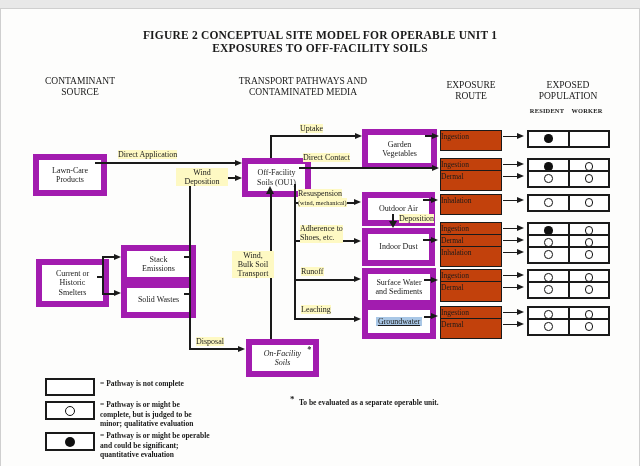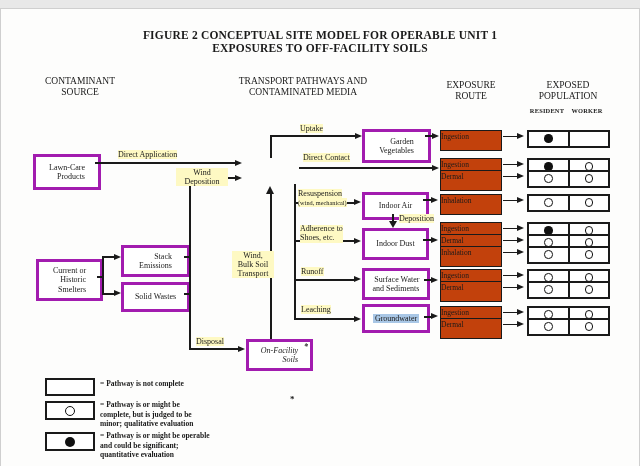--- a/index.html
+++ b/index.html
@@ -7,21 +7,21 @@
     position:relative;width:640px;height:466px;background:#fdfdfc;
     font-family:"Liberation Serif","DejaVu Serif",serif;color:#1a1a1a;
     box-shadow:inset 0 0 0 1px #cfcfcf;overflow:hidden;margin:8px auto;
   }
   .abs{position:absolute;}
   
   .title{position:absolute;top:21px;left:0;right:0;text-align:center;font-weight:bold;font-size:11.5px;line-height:13px;letter-spacing:.2px;}
   .colhead{position:absolute;text-align:center;font-size:9.5px;line-height:11px;white-space:pre-line;}
   .subhead{position:absolute;font-size:6.4px;font-weight:bold;letter-spacing:.2px;text-align:center;}
   
-  .node{position:absolute;border:3px solid #a21caf;background:#fff;display:flex;align-items:center;justify-content:center;text-align:right;font-size:8px;line-height:9.5px;white-space:pre-line;}
+  .node{position:absolute;border:6px solid #a21caf;background:#fff;display:flex;align-items:center;justify-content:center;text-align:center;font-size:8px;line-height:9.5px;white-space:pre-line;}
   
   .lbl{position:absolute;font-size:8px;line-height:9px;white-space:pre-line;background:#fef9c3;}
   .lbl.small{font-size:6.3px;}
   
   .hl{position:absolute;height:2px;background:#1a1a1a;}
   .vl{position:absolute;width:2px;background:#1a1a1a;}
   .ar{position:absolute;width:0;height:0;border-top:3.5px solid transparent;border-bottom:3.5px solid transparent;border-left:7px solid #1a1a1a;}
   .au{position:absolute;width:0;height:0;border-left:4.5px solid transparent;border-right:4.5px solid transparent;border-bottom:8px solid #1a1a1a;}
   .ad{position:absolute;width:0;height:0;border-left:4.5px solid transparent;border-right:4.5px solid transparent;border-top:7px solid #1a1a1a;}
   
@@ -34,21 +34,21 @@
   .cell.res{border-right:2px solid #1a1a1a;}
   .dot{border-radius:50%;}
   .c-filled{width:8.5px;height:8.5px;background:#111;}
   .c-open{width:6.5px;height:6.5px;border:1.5px solid #111;background:#fff;}
   
   .lgbox{position:absolute;left:45px;width:46px;height:14px;border:2px solid #1a1a1a;background:#fff;display:flex;align-items:center;justify-content:center;}
   .lgdot-open{width:8px;height:8px;border:1.5px solid #111;border-radius:50%;background:#fff;}
   .lgdot-filled{width:10px;height:10px;border-radius:50%;background:#111;}
   .lgtext{position:absolute;left:100px;font-size:7.5px;font-weight:bold;line-height:9.5px;white-space:pre-line;}
   .foot{position:absolute;font-size:7.5px;font-weight:bold;}
-  .hlt{padding:0 2px;}
+  .hlt{padding:0 2px;text-decoration:underline;}
 </style>
 </head>
 <body>
 
 <div class="page">
 
   <div class="title">
     <div>FIGURE 2  CONCEPTUAL SITE MODEL FOR OPERABLE UNIT 1</div>
     <div>EXPOSURES TO OFF-FACILITY SOILS</div>
   </div>
@@ -66,28 +66,30 @@
 
   <div class="node" style="left:33px;top:146px;width:62px;height:30px;">Lawn-Care
 Products</div>
   <div class="node" style="left:36px;top:251px;width:61px;height:36px;">Current or
 Historic
 Smelters</div>
 
   <div class="node" style="left:121px;top:237px;width:63px;height:26px;">Stack
 Emissions</div>
   <div class="node" style="left:121px;top:274px;width:63px;height:24px;">Solid Wastes</div>
+  <div class="node" style="left:242px;top:150px;width:57px;height:27px;">Off-Facility
+Soils (OU1)</div>
   <div class="node" style="left:246px;top:331px;width:61px;height:26px;font-style:italic;">
     <span>On-Facility
 Soils</span>
     <span class="abs" style="top:0;right:2px;font-size:8px;font-weight:bold;">*</span>
   </div>
   <div class="node" style="left:362px;top:121px;width:63px;height:28px;">Garden
 Vegetables</div>
-  <div class="node" style="left:362px;top:184px;width:61px;height:22px;">Indoor Air</div>
+  <div class="node" style="left:362px;top:184px;width:61px;height:22px;">Outdoor Air</div>
   <div class="node" style="left:362px;top:220px;width:61px;height:26px;">Indoor Dust</div>
   <div class="node" style="left:362px;top:260px;width:62px;height:26px;">Surface Water
 and Sediments</div>
   <div class="node" style="left:362px;top:296px;width:62px;height:23px;">
     <span class="hlt" style="background-color: rgb(169, 199, 230);">Groundwater</span>
   </div>
 
   <div class="hl" style="left:95px;top:154px;width:140px;"></div>
   <div class="ar" style="left:235px;top:151.5px;"></div>
 
@@ -311,14 +313,15 @@
 minor; qualitative evaluation</div>
 
   <div class="lgbox" style="top:424px;height:15px;">
       <span class="lgdot-filled"></span>
     </div>
   <div class="lgtext" style="top:423px;">= Pathway is or might be operable
 and could be significant;
 quantitative evaluation</div>
 
   <div class="foot" style="left:290px;top:386px;font-size:9px;">*</div>
+  <div class="foot" style="left:299px;top:390px;">To be evaluated as a separate operable unit.</div>
 
 </div>
 
 </body></html>

